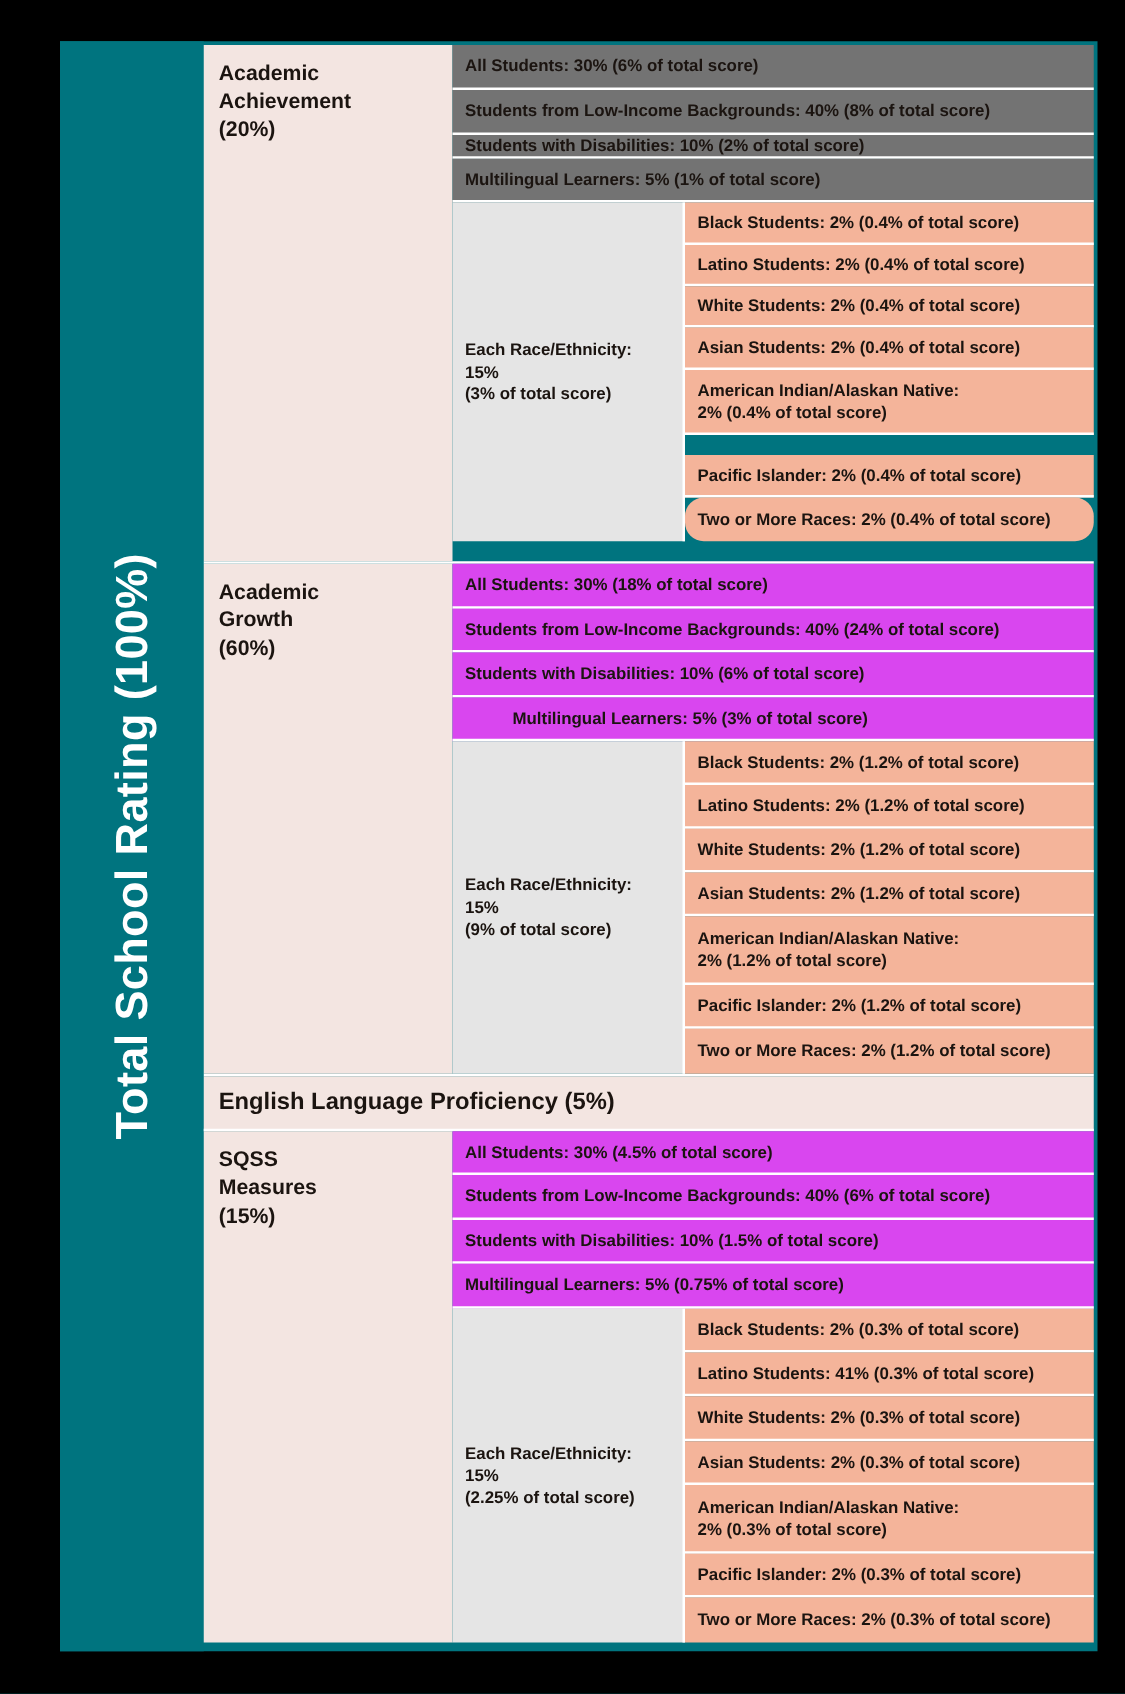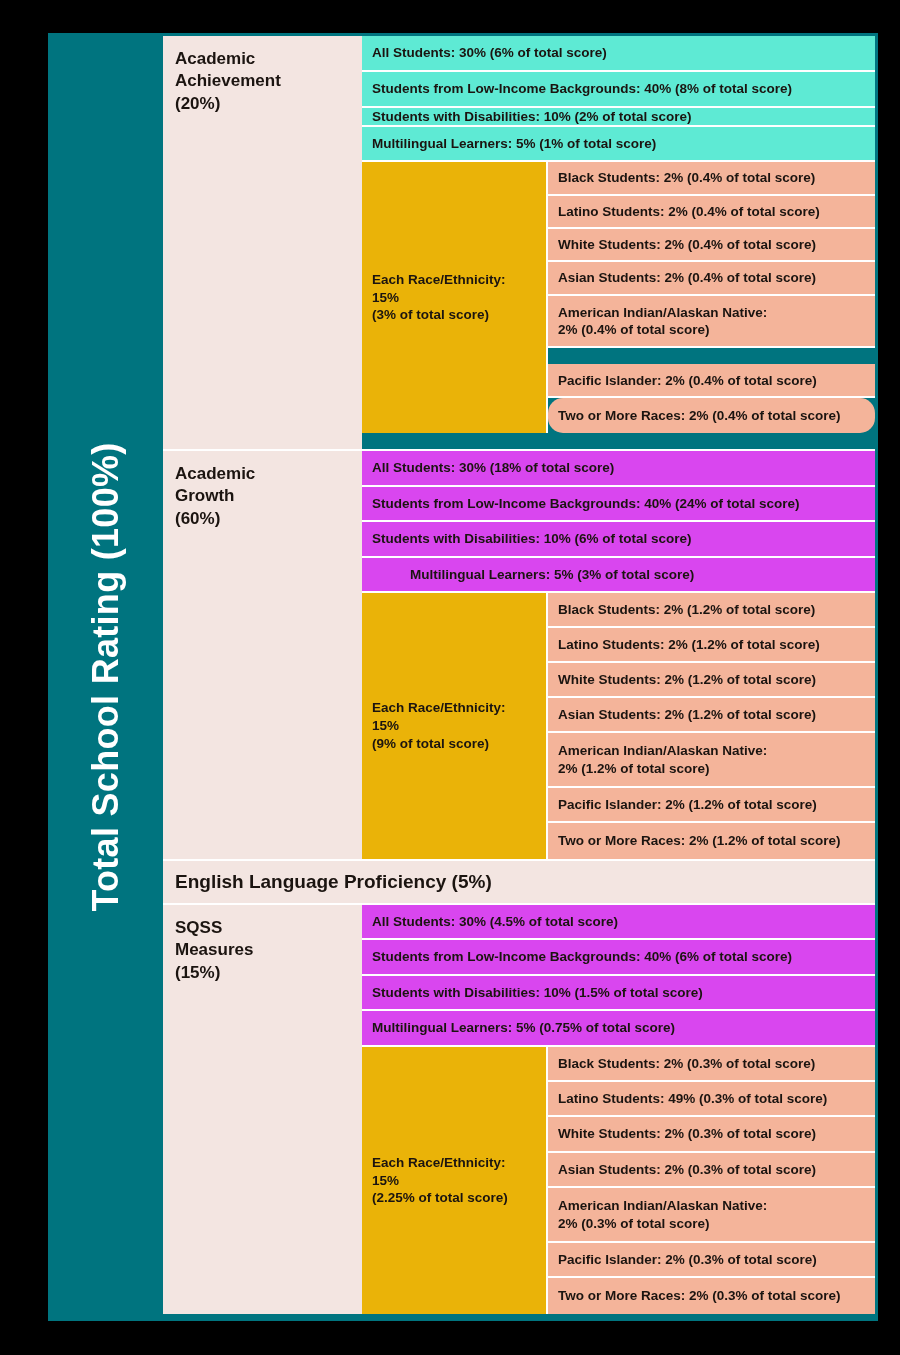--- a/index.html
+++ b/index.html
@@ -45,32 +45,32 @@
     color:#1b1410;
     line-height:1.28;
   }
   .label-col{
     box-sizing:border-box;
     background:#F3E5E1;
     padding:12px 12px 0 12px;
     font-size:17px;font-weight:bold;color:#1b1410;
     line-height:1.32;
   }
-  .peach{background:#5eead4;}
+  .peach{background:#737373;}
   .blue{background:#d946ef;}
 
   .two-col{display:flex;}
   .left-label{width:199px;flex:0 0 199px;}
   .right-area{flex:1 1 auto;display:flex;flex-direction:column;}
 
   .sub-split{display:flex;}
   .each-race{
     box-sizing:border-box;
     width:186px;flex:0 0 186px;
-    background:#eab308;
+    background:#e5e5e5;
     display:flex;align-items:center;
     padding:0 10px;
     font-size:13.5px;font-weight:bold;color:#1b1410;
     line-height:1.32;
     border-right:2px solid #FFFFFF;
   }
   .race-rows{flex:1 1 auto;display:flex;flex-direction:column;}
   .race-rows .row{background:#F4B49A;}
 
   .elp-row{
@@ -186,21 +186,21 @@
         <div class="row blue" style="height:36px;">Multilingual Learners: 5% (0.75% of total score)</div>
         <div class="sub-split" style="height:267px;">
           <div class="each-race">
             <div>
               <div>Each Race/Ethnicity: 15%</div>
               <div>(2.25% of total score)</div>
             </div>
           </div>
           <div class="race-rows">
             <div class="row" style="height:35px;">Black Students: 2% (0.3% of total score)</div>
-            <div class="row" style="height:35px;">Latino Students: 49% (0.3% of total score)</div>
+            <div class="row" style="height:35px;">Latino Students: 41% (0.3% of total score)</div>
             <div class="row" style="height:36px;">White Students: 2% (0.3% of total score)</div>
             <div class="row" style="height:35px;">Asian Students: 2% (0.3% of total score)</div>
             <div class="row" style="height:55px;">
               <div>
                 <div>American Indian/Alaskan Native:</div>
                 <div>2% (0.3% of total score)</div>
               </div>
             </div>
             <div class="row" style="height:35px;">Pacific Islander: 2% (0.3% of total score)</div>
             <div class="row" style="height:36px;border-bottom:none;">Two or More Races: 2% (0.3% of total score)</div>

